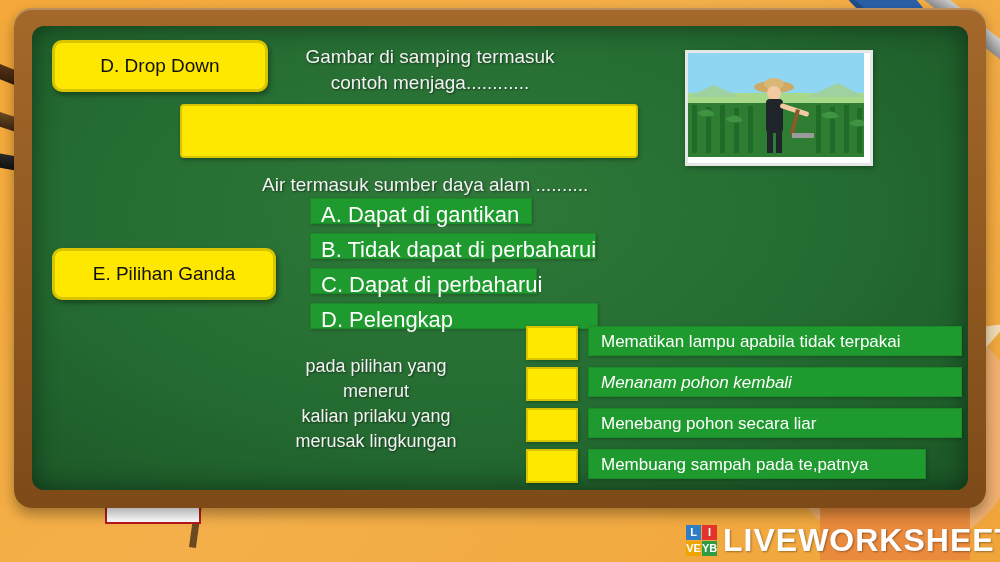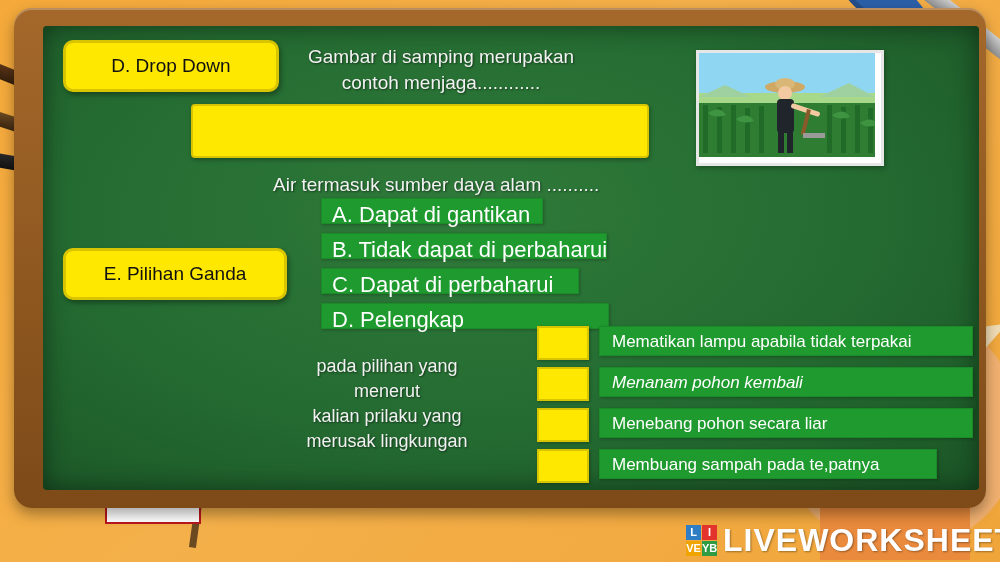--- a/index.html
+++ b/index.html
@@ -117,24 +117,23 @@
     background: linear-gradient(#a4682a, #7d4a18);
     border-radius: 18px;
     box-shadow: 0 6px 14px rgba(0,0,0,.35), inset 0 2px 0 rgba(255,255,255,.25);
     padding: 18px;
     box-sizing: border-box;
   }
   #board {
     position: relative;
     width: 100%; height: 100%;
     background: radial-gradient(ellipse at 45% 40%, #2f7a3a 0%, #246b31 55%, #1b5526 100%);
-    border-radius: 4px;
+    border-radius: 12px;
     box-shadow: inset 0 0 26px rgba(0,0,0,.45);
     overflow: hidden;
-    margin-left: 11px;
   }
 
   
   .tag {
     position: absolute;
     background: #ffe800;
     border: 3px solid #d9c400;
     border-radius: 10px;
     color: #111;
     font-size: 19px;
@@ -182,21 +181,21 @@
     border: 1px solid #1b8b29;
     color: #ffffff;
     font-size: 22px;
     padding: 3px 10px;
     box-sizing: border-box;
     box-shadow: 1px 1px 3px rgba(0,0,0,.25);
     white-space: nowrap;
   }
   #mc-0 { top: 172px; width: 222px; }
   #mc-1 { top: 207px; width: 286px; }
-  #mc-2 { top: 242px; width: 258px; }
+  #mc-2 { top: 242px; width: 227px; }
   #mc-3 { top: 277px; width: 288px; }
 
   
   #q3-text {
     position: absolute; left: 240px; top: 328px; width: 208px;
     text-align: center; color: #f2f2f2; font-size: 18px; line-height: 25px;
     text-shadow: 1px 1px 2px rgba(0,0,0,.5);
   }
   .cb-box {
     position: absolute; left: 494px;
@@ -289,21 +288,21 @@
       </div>
   </div>
 
   <div id="board-frame">
     <div id="board">
 
       <div class="tag" id="tag-d">D. Drop Down</div>
       <div class="tag" id="tag-e">E. Pilihan Ganda</div>
 
       <div id="q1-text">
-        <div>Gambar di samping merupakan</div>
+        <div>Gambar di samping termasuk</div>
         <div>contoh menjaga............</div>
       </div>
 
       <div id="q1-image">
         <svg width="176" height="104" viewBox="0 0 176 104">
           <rect x="0" y="0" width="176" height="46" fill="#8fd6f2"></rect>
           <rect x="0" y="40" width="176" height="12" fill="#a8d88a"></rect>
           <path d="M0 44 L26 32 L52 44 Z" fill="#9fd0a0"></path>
           <path d="M120 44 L150 30 L176 44 Z" fill="#9fd0a0"></path>
           <rect x="0" y="50" width="176" height="54" fill="#2e7d32"></rect>

